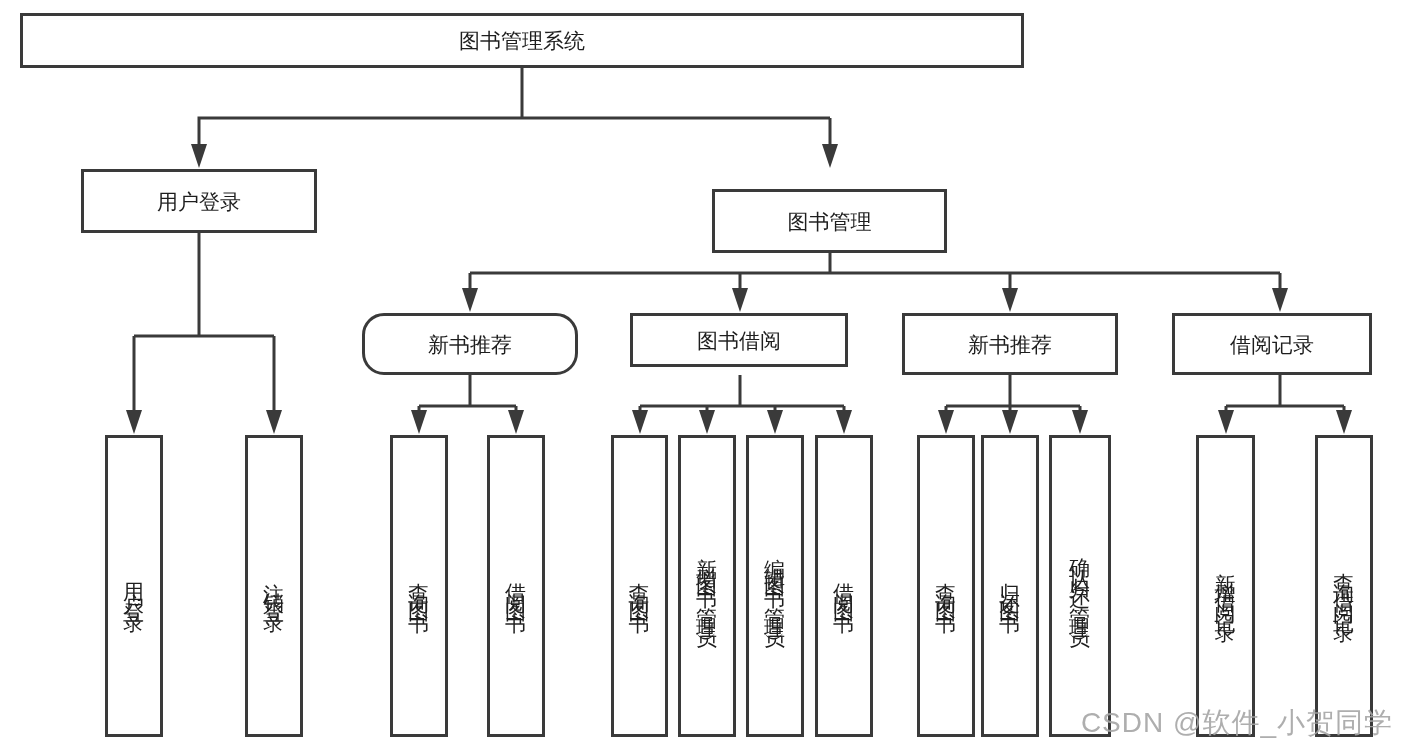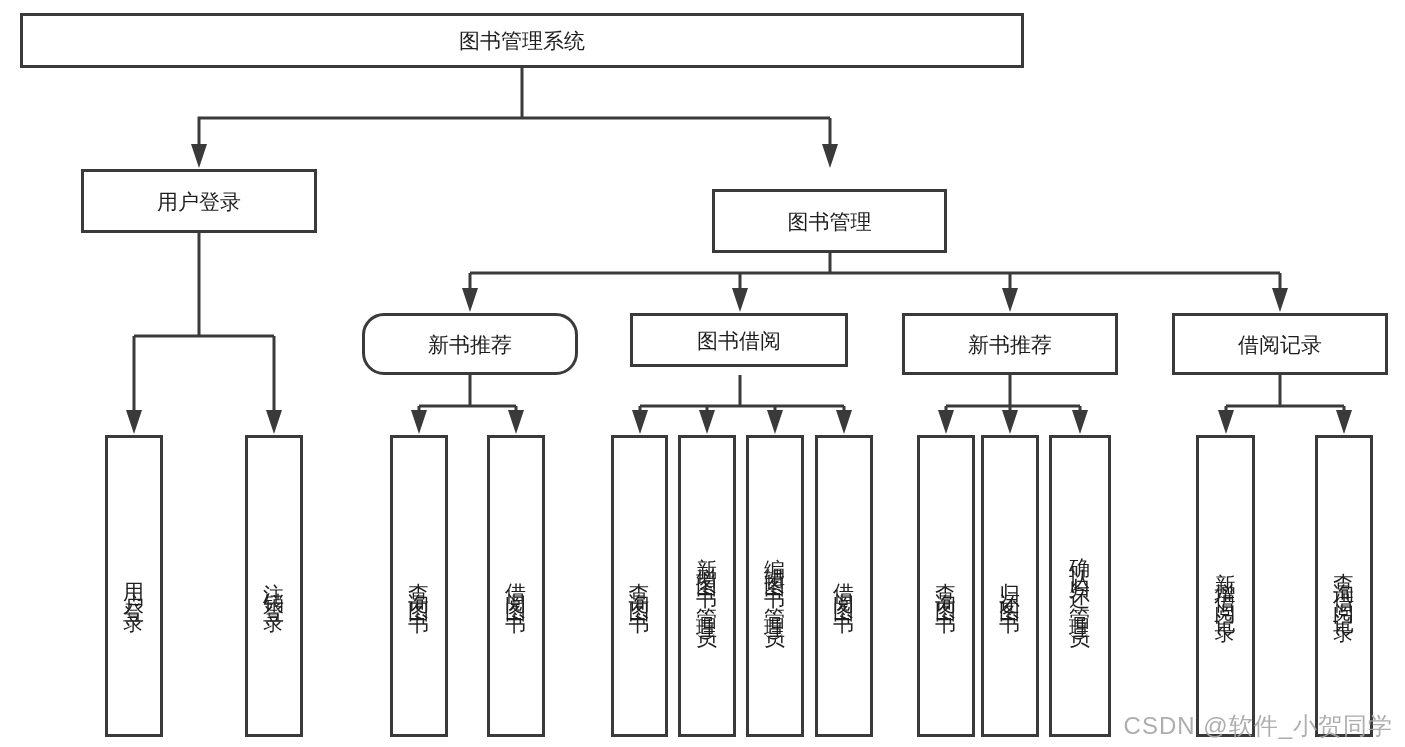--- a/index.html
+++ b/index.html
@@ -38,40 +38,40 @@
     letter-spacing: 10px;
     color: #1e1e1e;
   }
   
   .n-root    { left: 20px;   top: 13px;  width: 1004px; height: 55px; }
   .n-login   { left: 81px;   top: 169px; width: 236px;  height: 64px; }
   .n-mgmt    { left: 712px;  top: 169px; width: 235px;  height: 64px; margin-top: 20px; }
   .n-rec     { left: 362px;  top: 313px; width: 216px;  height: 62px; border-radius: 22px; }
   .n-borrow  { left: 630px;  top: 313px; width: 218px;  height: 54px; }
   .n-current { left: 902px;  top: 313px; width: 216px;  height: 62px; }
-  .n-record  { left: 1172px; top: 313px; width: 216px;  height: 62px; }
+  .n-record  { left: 1172px; top: 313px; width: 200px;  height: 62px; }
   .leaf { top: 435px; height: 302px; }
   .l1  { left: 105px;  width: 58px; }
   .l2  { left: 245px;  width: 58px; }
   .l3  { left: 390px;  width: 58px; }
   .l4  { left: 487px;  width: 58px; }
   .l5  { left: 611px;  width: 57px; }
   .l6  { left: 678px;  width: 58px; }
   .l7  { left: 746px;  width: 58px; }
   .l8  { left: 815px;  width: 58px; }
   .l9  { left: 917px;  width: 58px; }
   .l10 { left: 981px;  width: 58px; }
   .l11 { left: 1049px; width: 62px; }
   .l12 { left: 1196px; width: 59px; }
   .l13 { left: 1315px; width: 58px; }
   .watermark {
     position: absolute;
     right: 12px;
     bottom: 5px;
-    font-size: 24px;
+    font-size: 28px;
     color: rgba(165,165,165,0.9);
     z-index: 5;
     letter-spacing: 1px;
     text-align: center;
   }
 </style>
 </head>
 <body>
 
 <div class="canvas">

